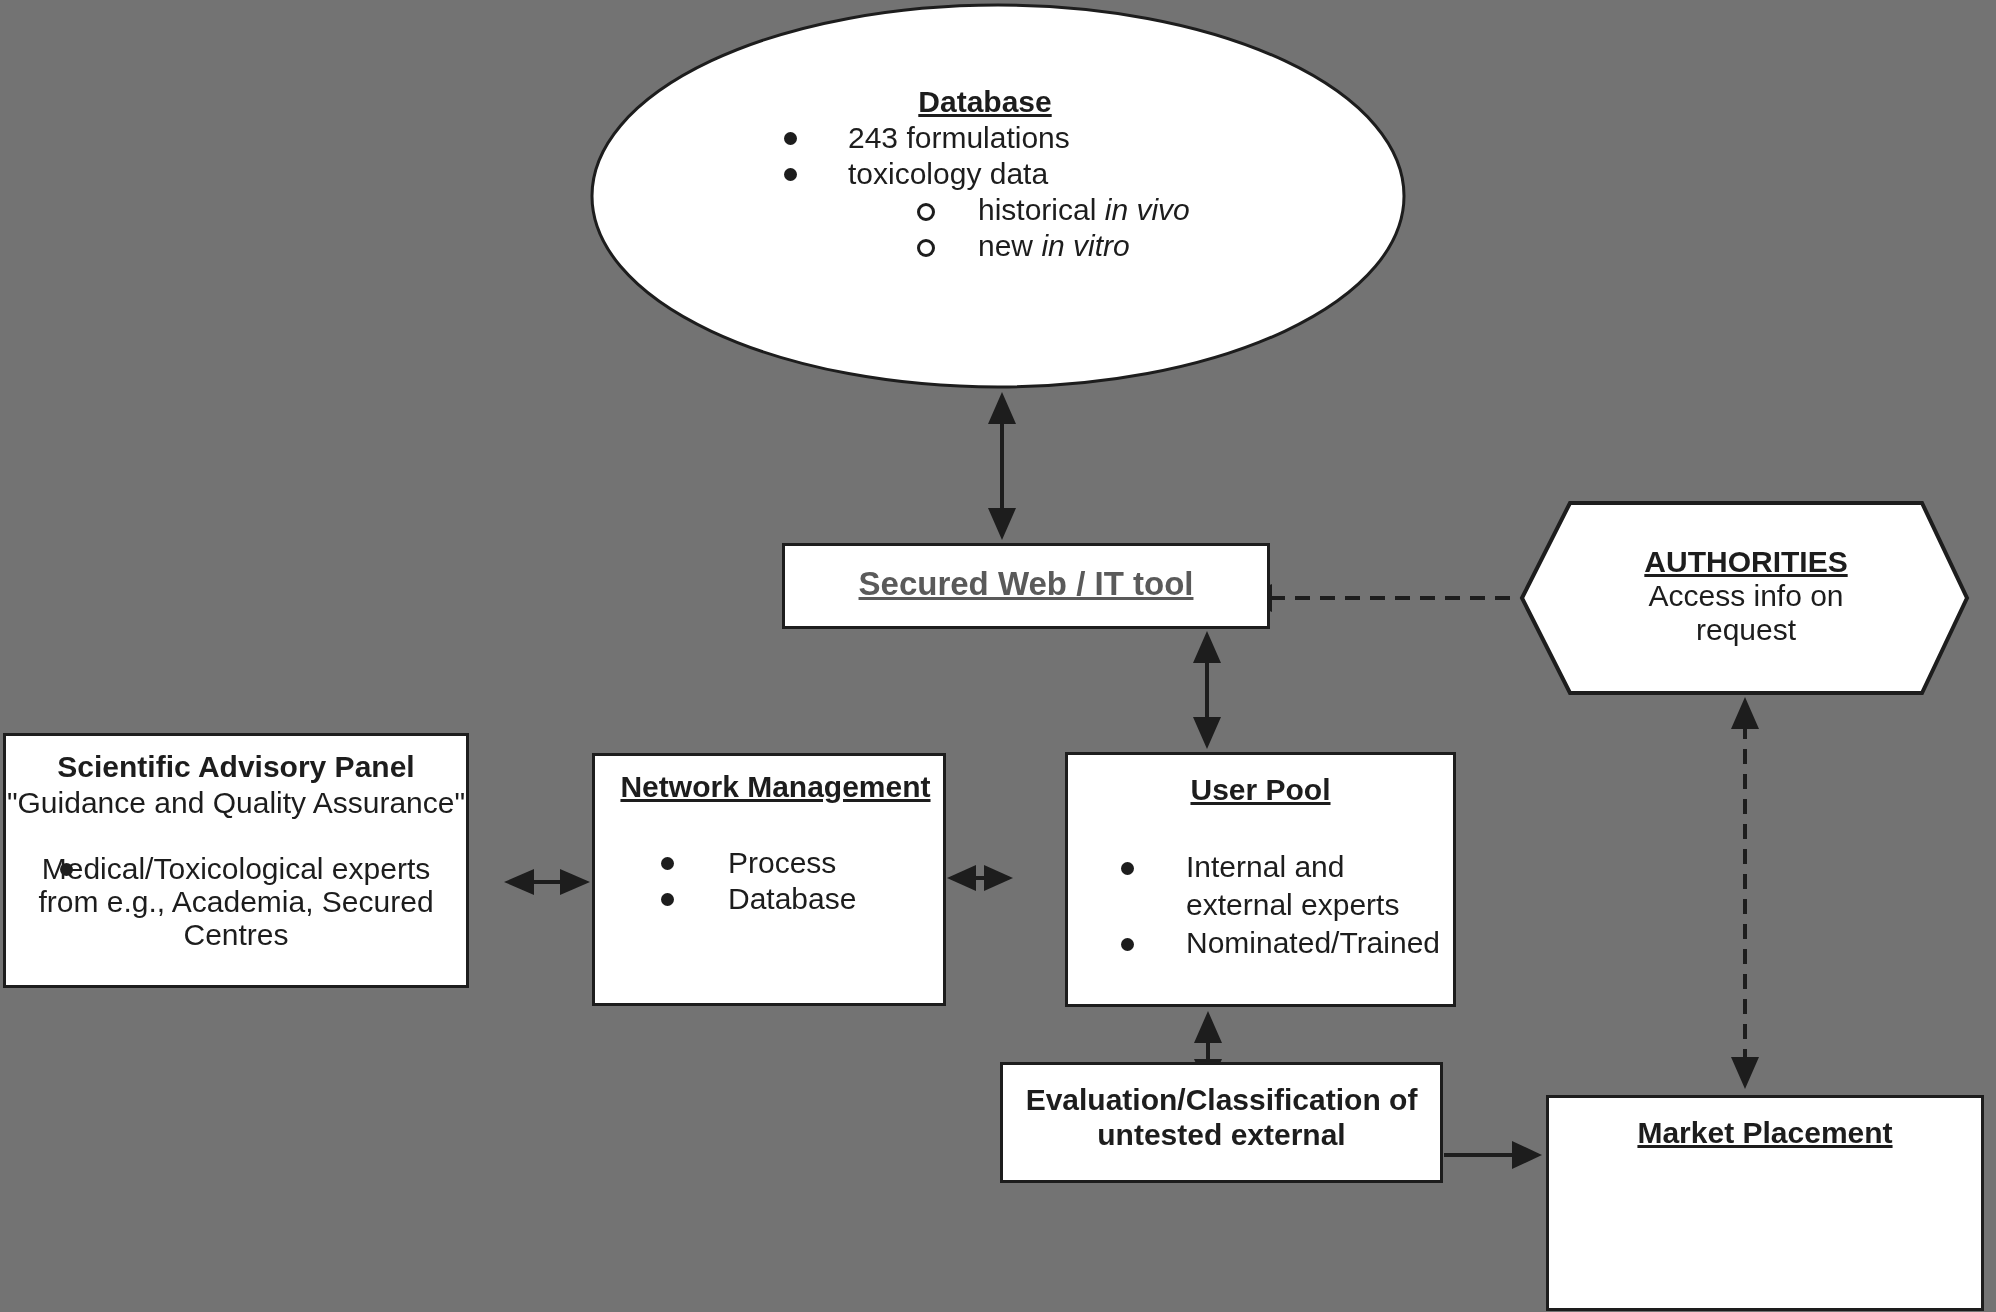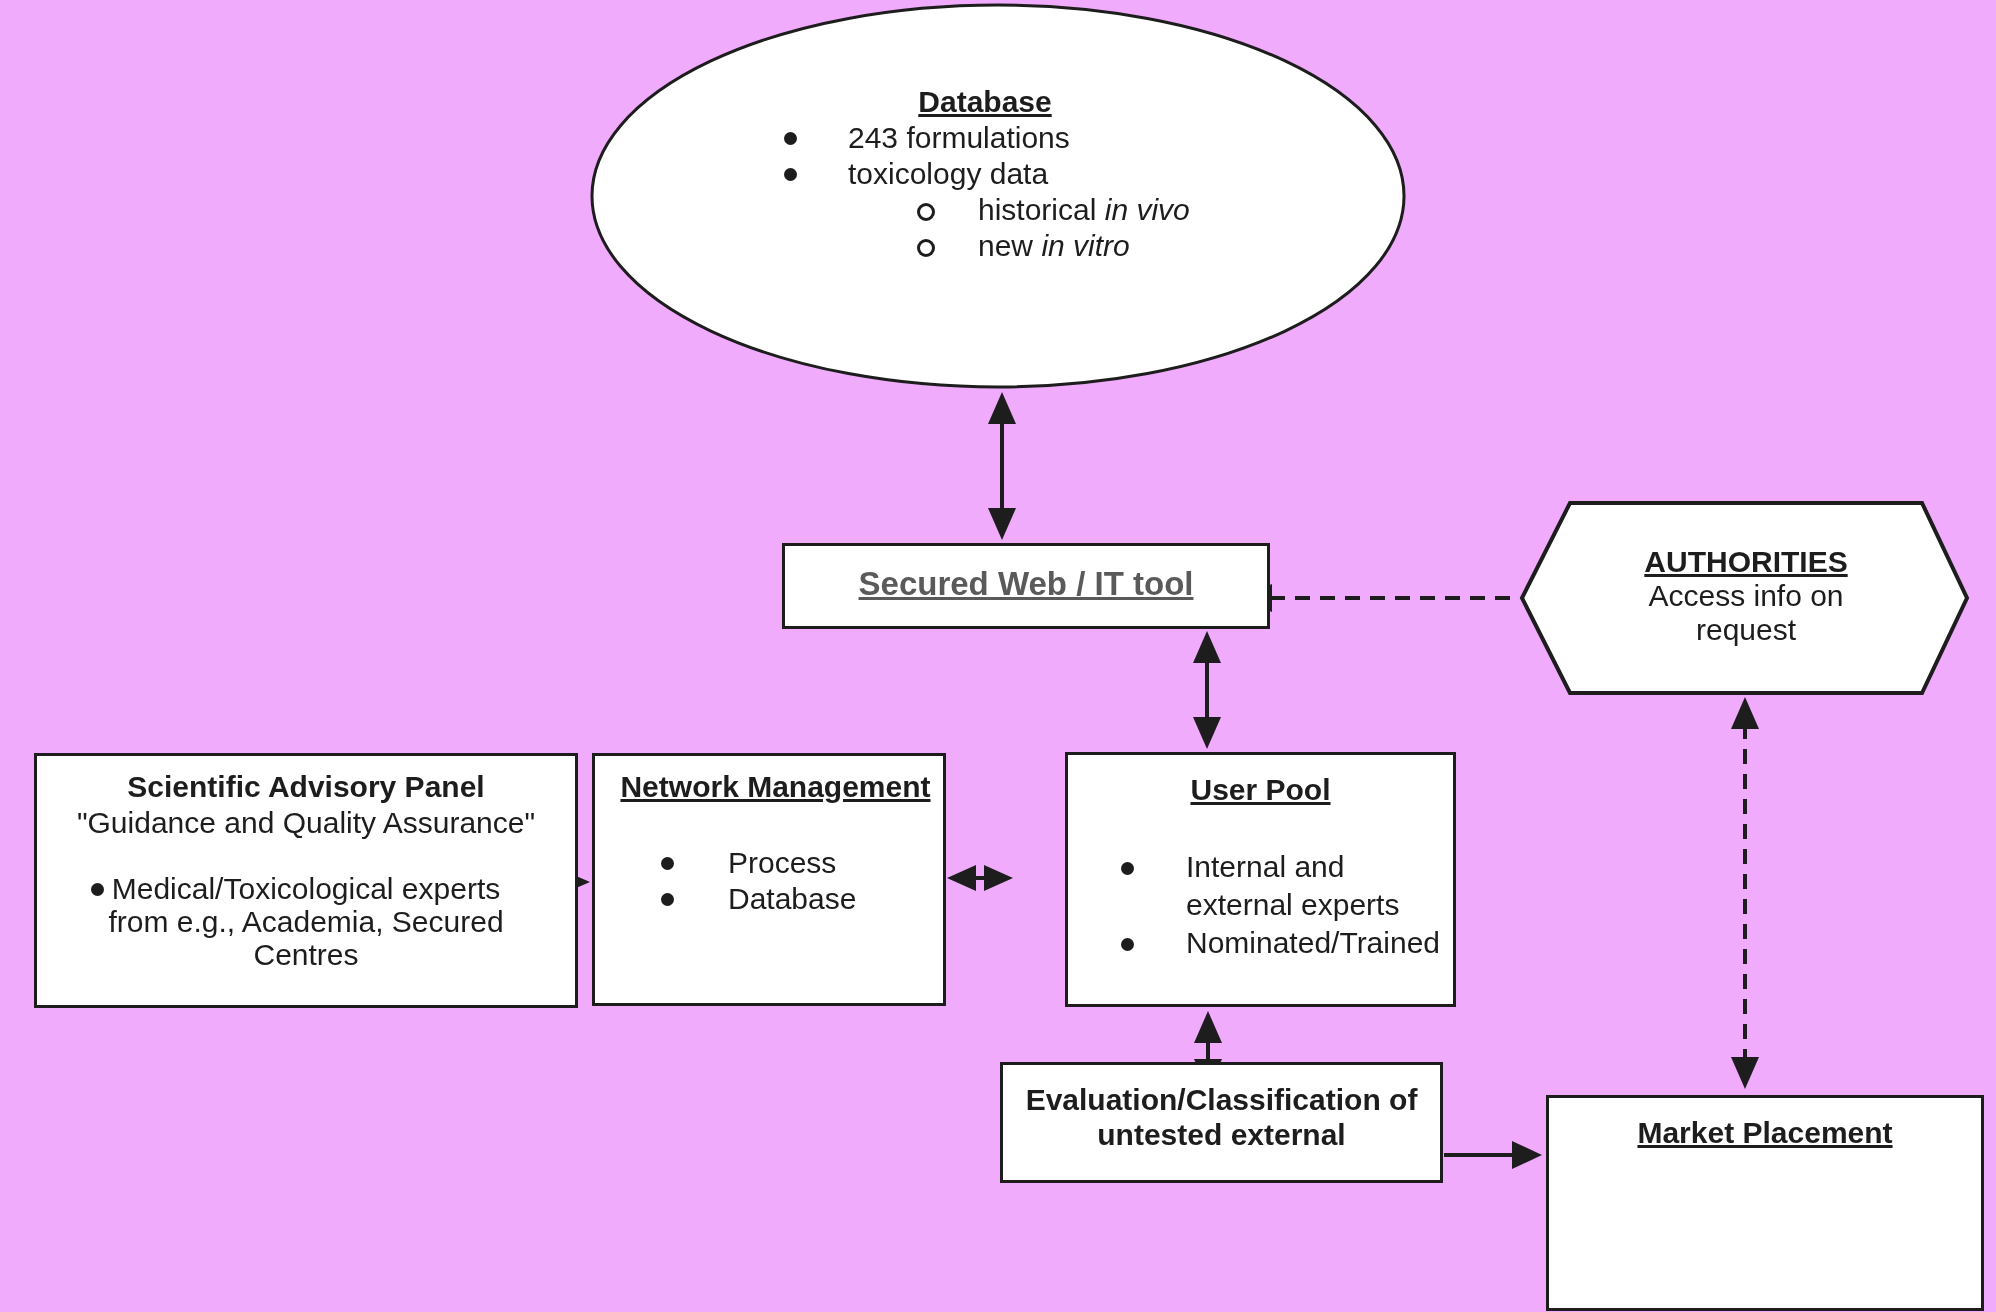--- a/index.html
+++ b/index.html
@@ -1,17 +1,17 @@
 <!DOCTYPE html>
 <html><head>
 <meta charset="utf-8">
 <style>
   html,body{margin:0;padding:0;background:#ffffff;}
   .canvas{
-    position:relative;width:1996px;height:1312px;background:#f0abfc;
+    position:relative;width:1996px;height:1312px;background:#737373;
     font-family:"Liberation Sans","DejaVu Sans",sans-serif;color:#1d1d1d;
     font-size:30px;line-height:36px;overflow:hidden;
   }
   .layer{position:absolute;left:0;top:0;}
   .abs{position:absolute;box-sizing:border-box;}
   .box{position:absolute;box-sizing:border-box;border:3px solid #1d1d1d;background:#ffffff;}
   .center{text-align:center;}
   .bold{font-weight:bold;}
   .ul{text-decoration:underline;}
   .italic{font-style:italic;}
@@ -105,21 +105,21 @@
   <div class="box" style="left:782px;top:543px;width:488px;height:86px;">
     <div class="center grey-title" style="margin-top:20px;">Secured Web / IT tool</div>
   </div>
 
   <div class="abs center" style="left:1570px;top:545px;width:352px;line-height:34px;">
     <div class="bold ul">AUTHORITIES</div>
     <div>Access info on</div>
     <div>request</div>
   </div>
 
-  <div class="box" style="left:3px;top:753px;width:544px;height:255px;margin-left:31px;">
+  <div class="box" style="left:3px;top:733px;width:466px;height:255px;">
     <div class="center bold" style="margin-top:13px;">Scientific Advisory Panel</div>
     <div class="center">"Guidance and Quality Assurance"</div>
     <div class="brow center" style="margin-top:31px;line-height:33px;padding:0 24px;">
       <span class="dot" style="left:54px;top:11px;"></span>
       <div>Medical/Toxicological experts</div>
       <div>from e.g., Academia, Secured</div>
       <div>Centres</div>
     </div>
   </div>
 

